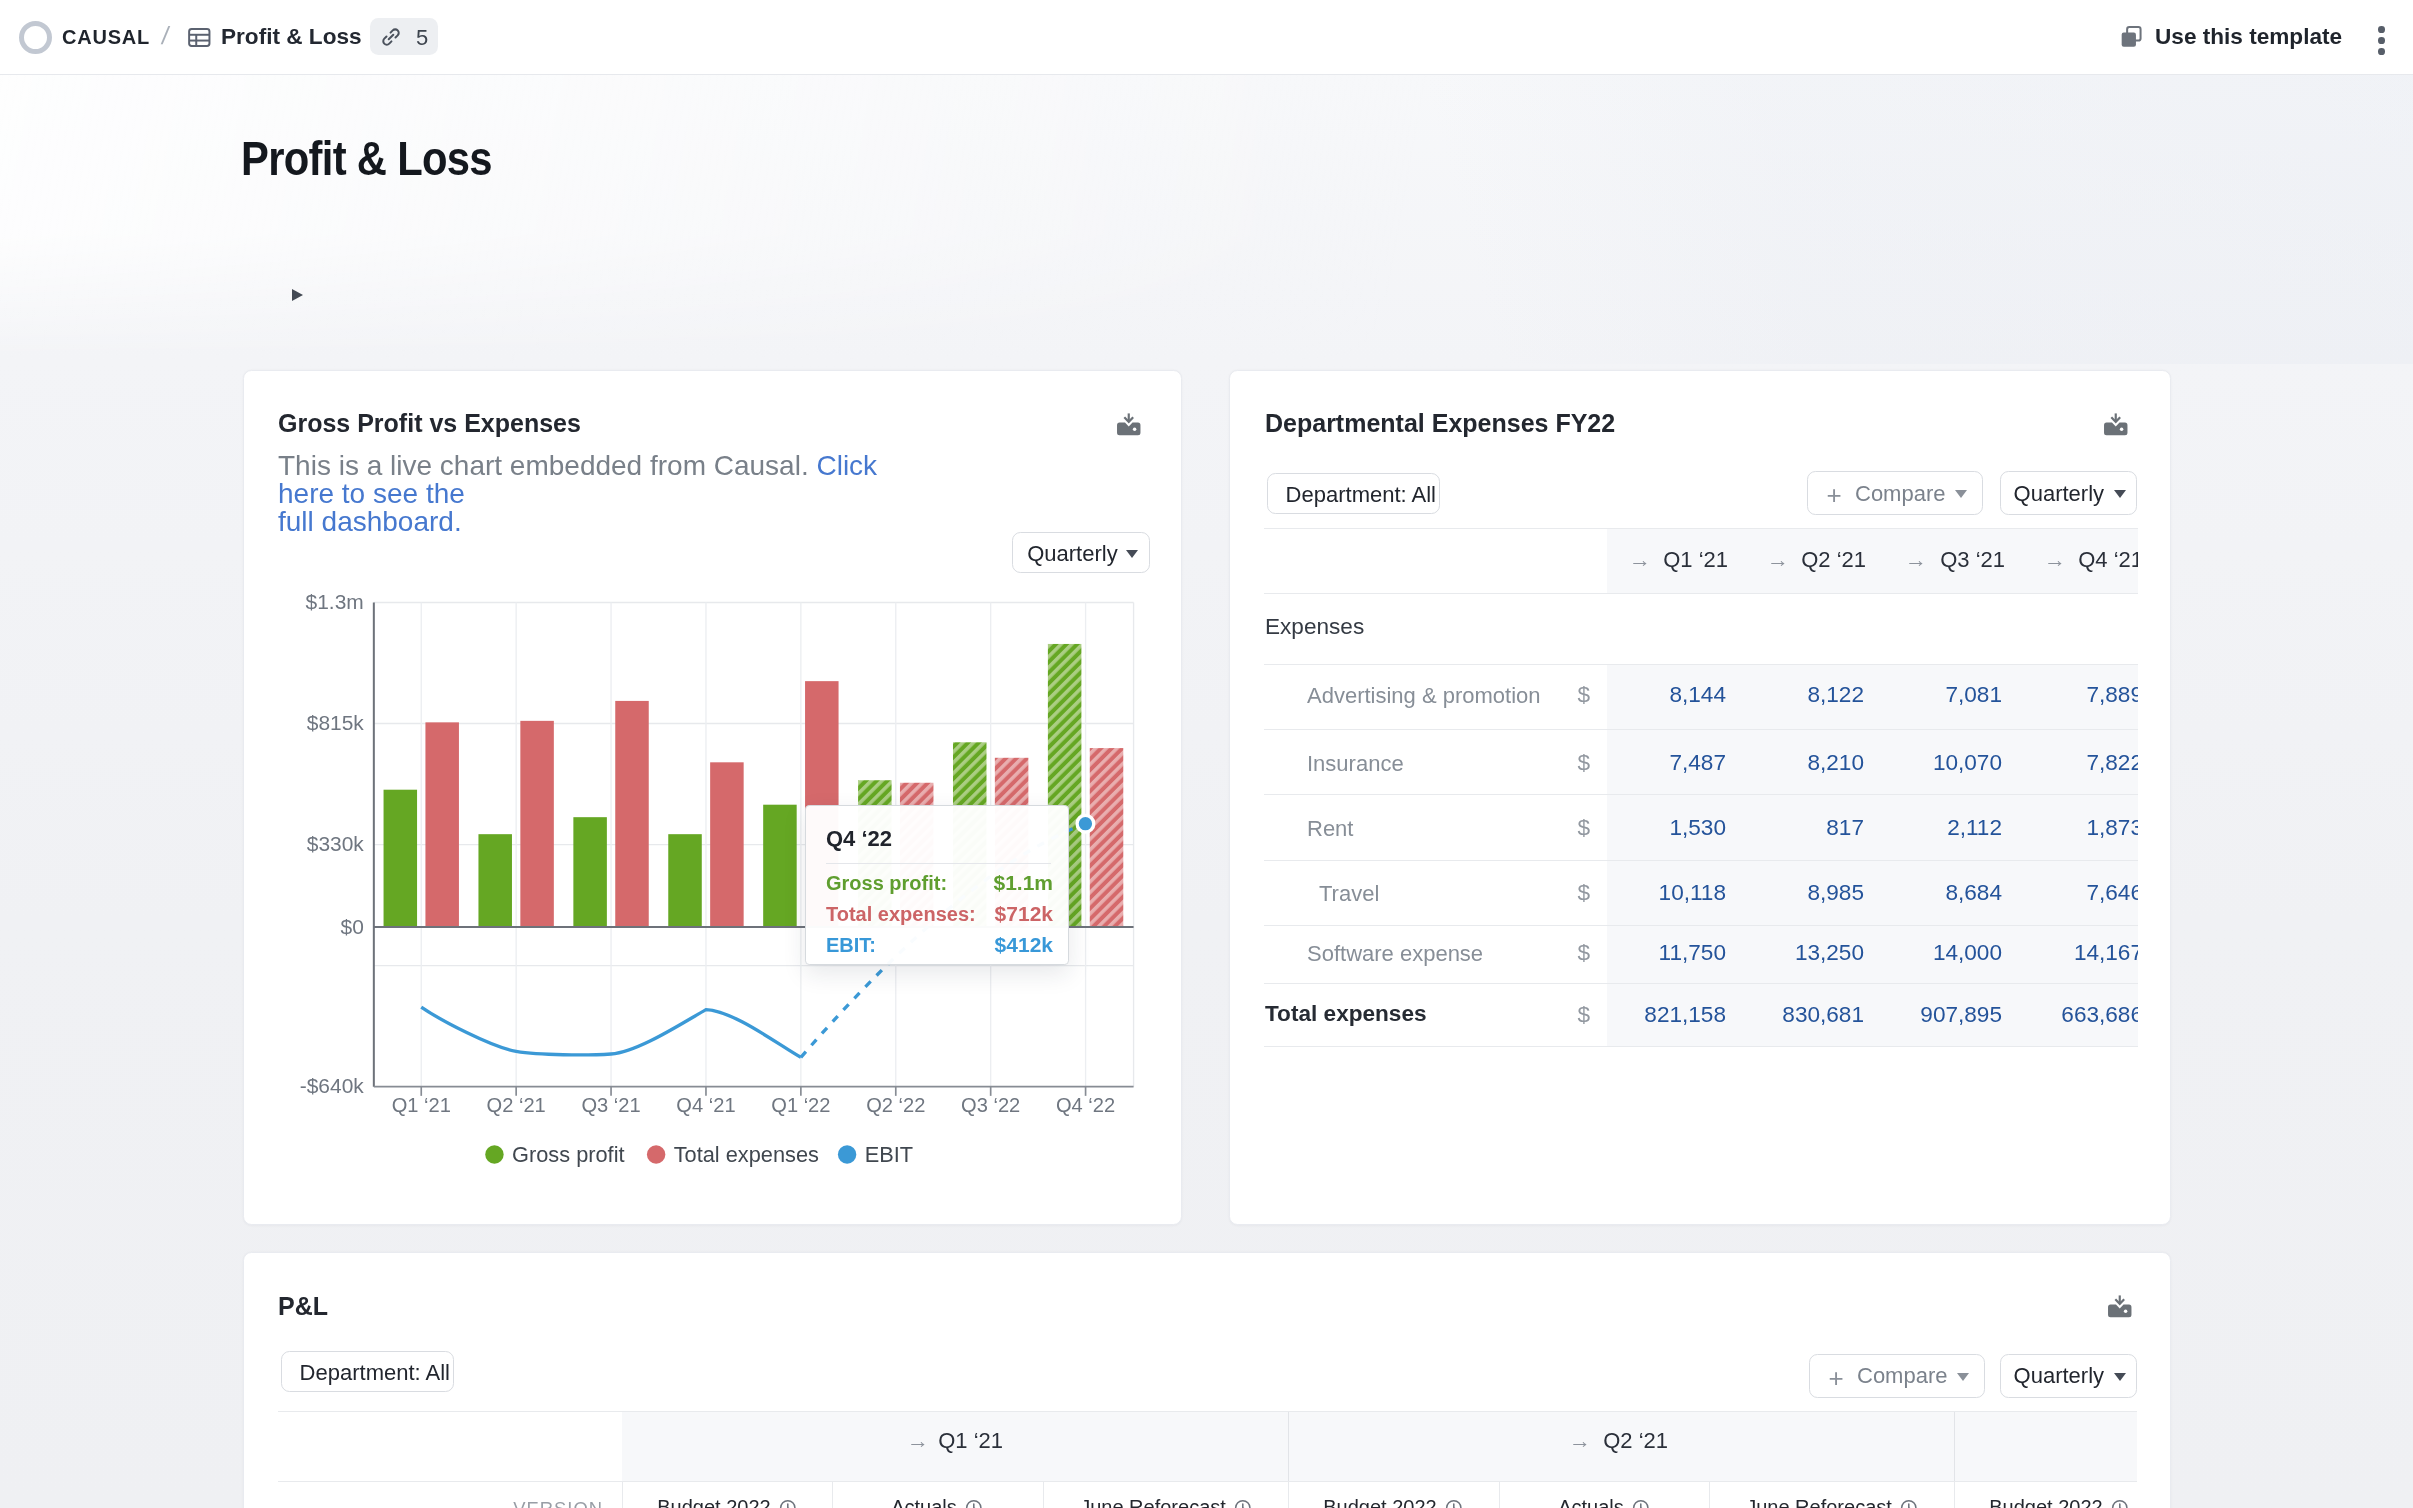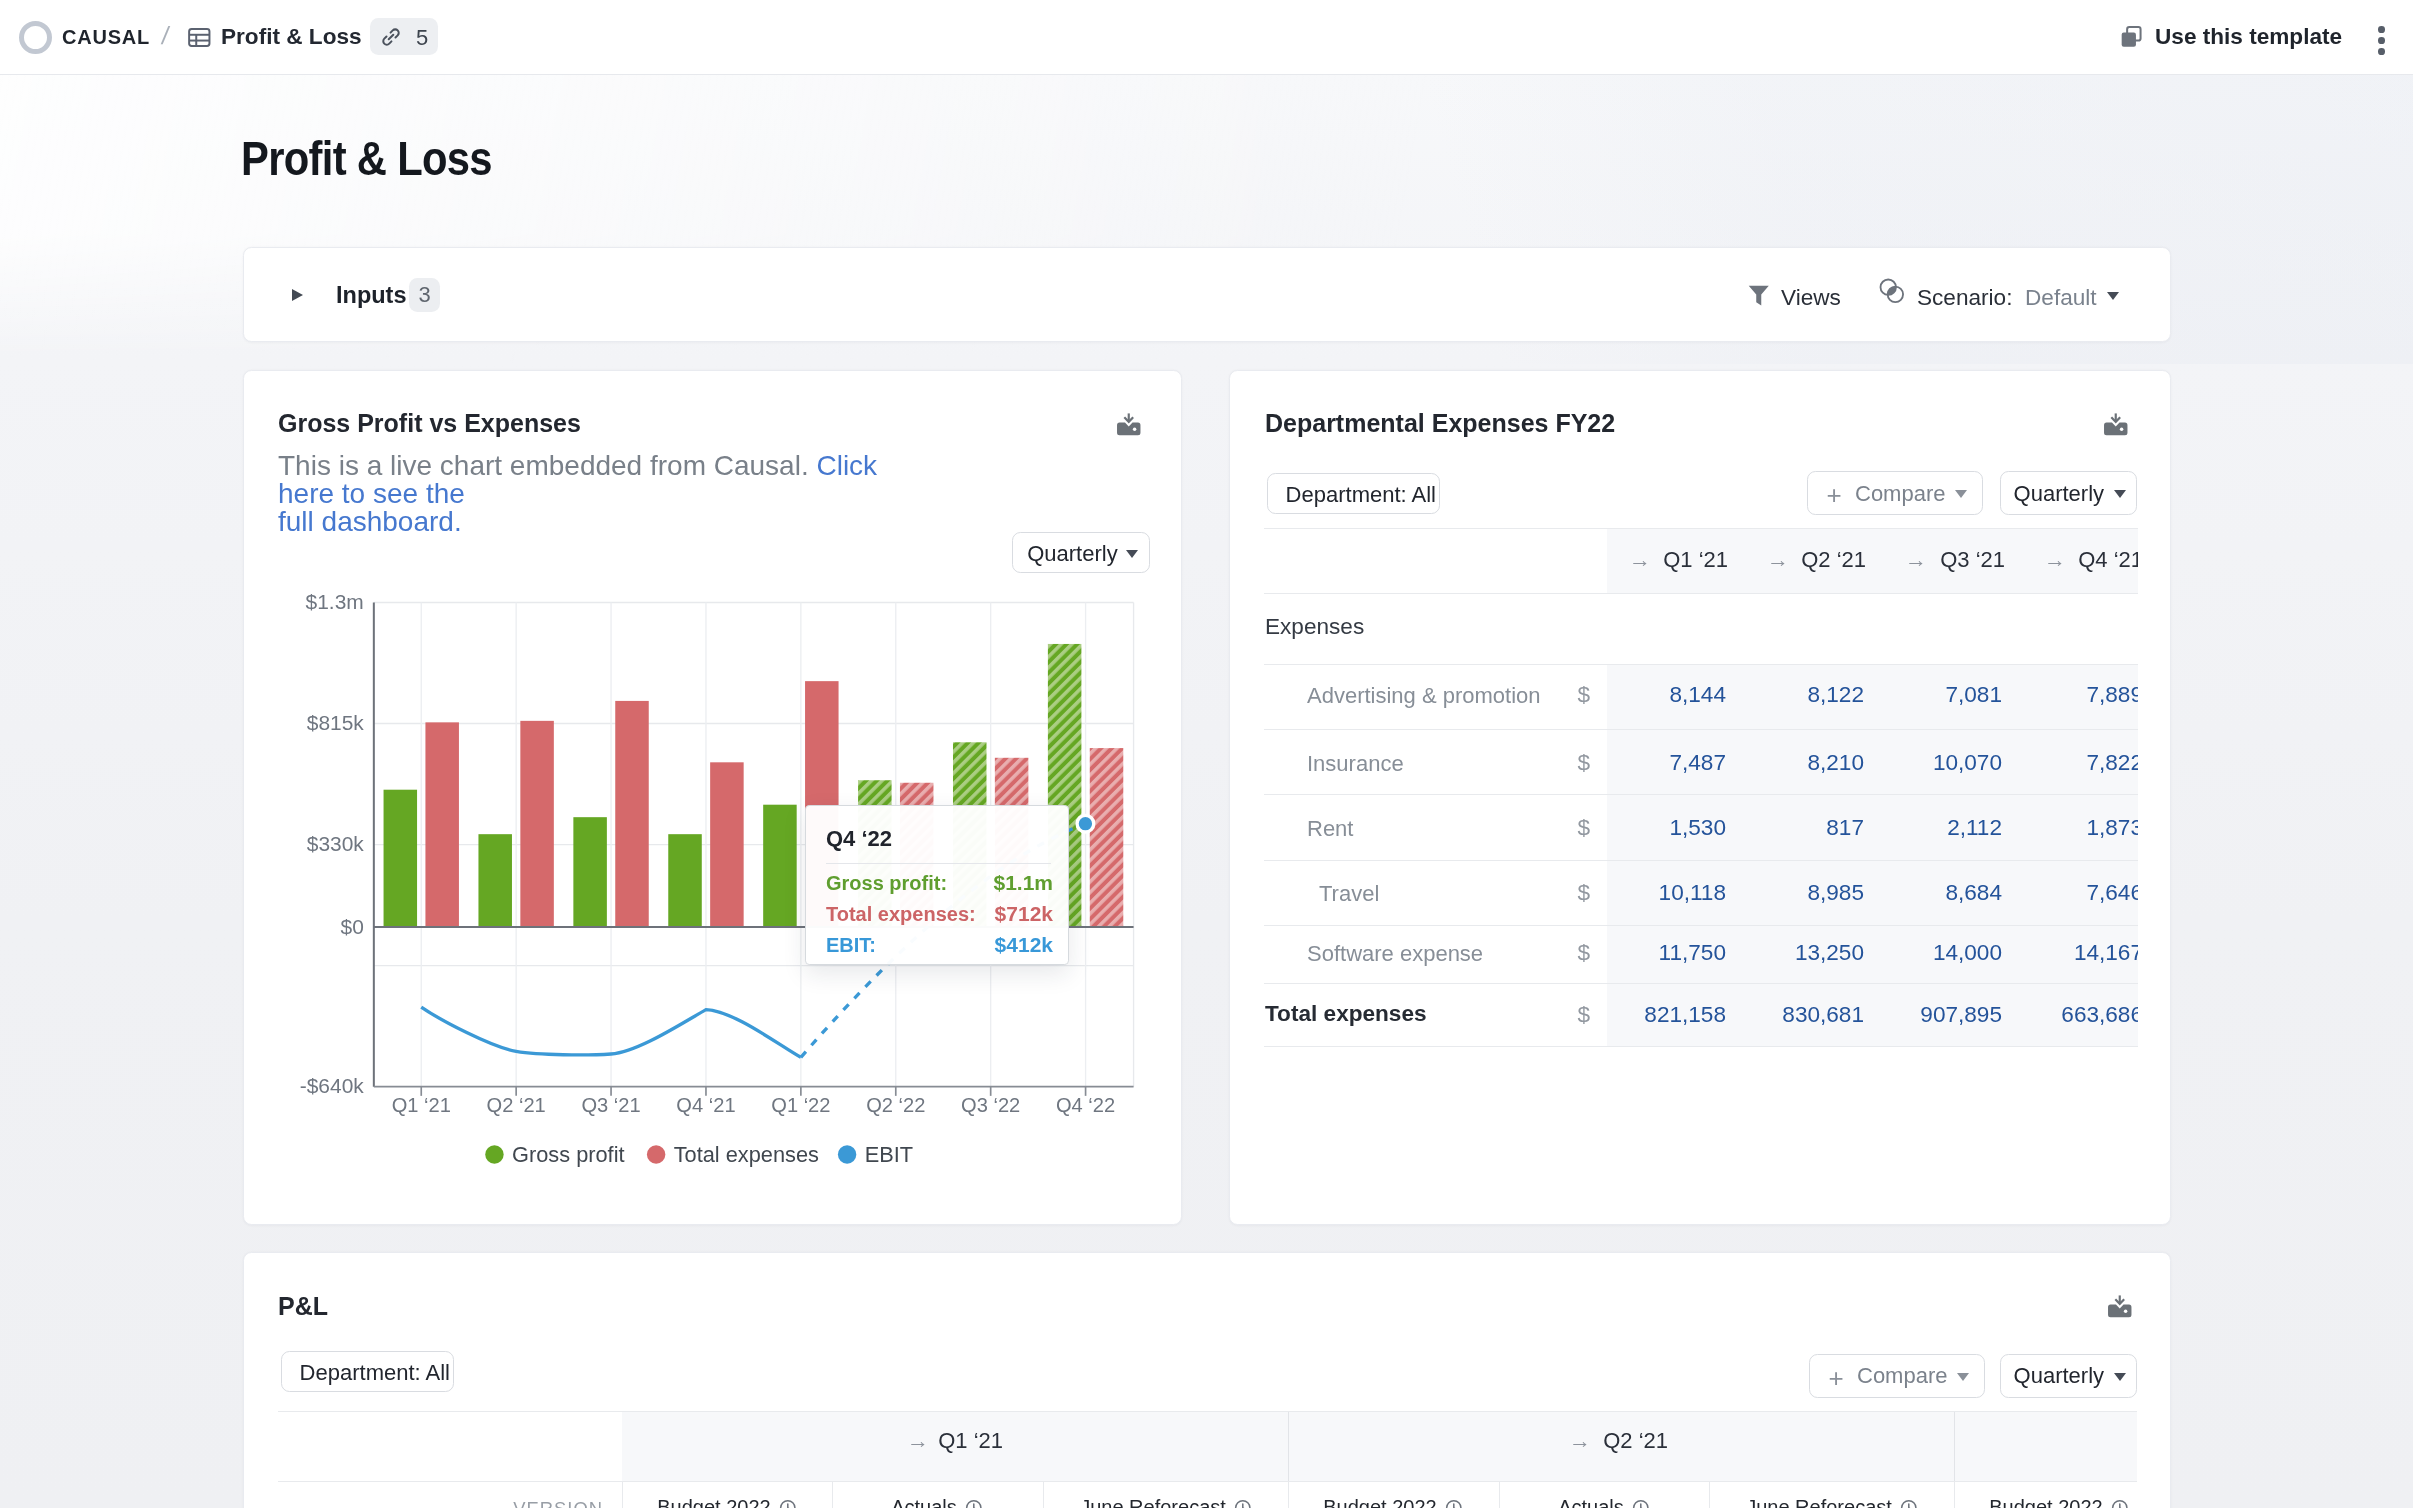--- a/index.html
+++ b/index.html
@@ -87,36 +87,20 @@
       <rect x="2" y="9" width="17" height="17" rx="2.5" fill="#6d737c"></rect>
     </svg>
     <div id="usetxt">Use this template</div>
     <div class="dot" style="top:26px"></div>
     <div class="dot" style="top:37px"></div>
     <div class="dot" style="top:48px"></div>
   </div>
 
   <div id="h1">Profit &amp; Loss</div>
 
-  <div id="inputs" class="card">
-    <div id="inp-label">Inputs</div>
-    <div id="inp-badge">3</div>
-    <svg style="position:absolute;left:1503px;top:37px" width="23.5" height="22.6" viewBox="0 0 28 27">
-      <path d="M2 1 H26 L17 11.5 V24.5 L11 20.5 V11.5 Z" fill="#6d737c"></path>
-    </svg>
-    <div class="toolbar-txt" style="left:1537px; top:37px;">Views</div>
-    <svg style="position:absolute;left:1635px;top:30px" width="26" height="26" viewBox="0 0 31 31">
-      <circle cx="11" cy="11" r="9.2" fill="none" stroke="#6d737c" stroke-width="2.2"></circle>
-      <circle cx="19.5" cy="19.5" r="9.2" fill="none" stroke="#6d737c" stroke-width="2.2"></circle>
-      <path d="M20.2 10.3 A9.2 9.2 0 0 1 10.3 20.2 A9.2 9.2 0 0 1 20.2 10.3 Z" fill="#6d737c"></path>
-    </svg>
-    <div class="toolbar-txt" style="left:1673px; top:37px;">Scenario:</div>
-    <div class="toolbar-txt" style="left:1781px; top:37px; color:#7a828d; font-weight:400;">Default</div>
-    <div class="caret" style="left:1863px; top:44px; border-left-width:6.7px; border-right-width:6.7px; border-top-width:8.4px;"></div>
-  </div>
   <div id="tri"></div>
 
   <div id="chartcard" class="card">
     <div class="ctitle" style="left:34px; top:38px;">Gross Profit vs Expenses</div>
     <svg style="position:absolute;left:873px;top:42px" width="23.5" height="22.6" viewBox="0 0 28 27">
       <line x1="14" y1="0.5" x2="14" y2="10" stroke="#6b7177" stroke-width="2.6"></line>
       <path d="M8.7 5.2 L14 10.6 L19.3 5.2" fill="none" stroke="#6b7177" stroke-width="2.6"></path>
       <path d="M3 11.5 H9.5 L14 16.2 L18.5 11.5 H25 Q28 11.5 28 14.5 V23.5 Q28 26.5 25 26.5 H3 Q0 26.5 0 23.5 V14.5 Q0 11.5 3 11.5 Z" fill="#6b7177"></path>
       <circle cx="21" cy="19.5" r="2.1" fill="#fff"></circle>
     </svg>

